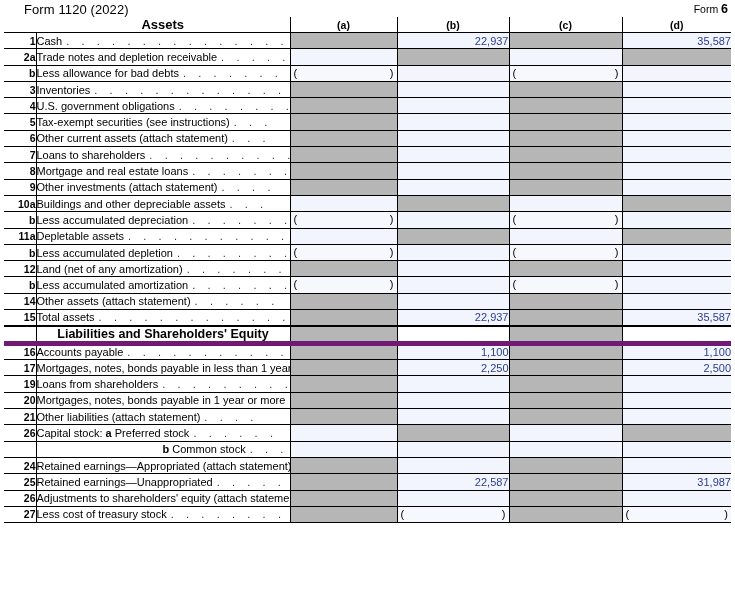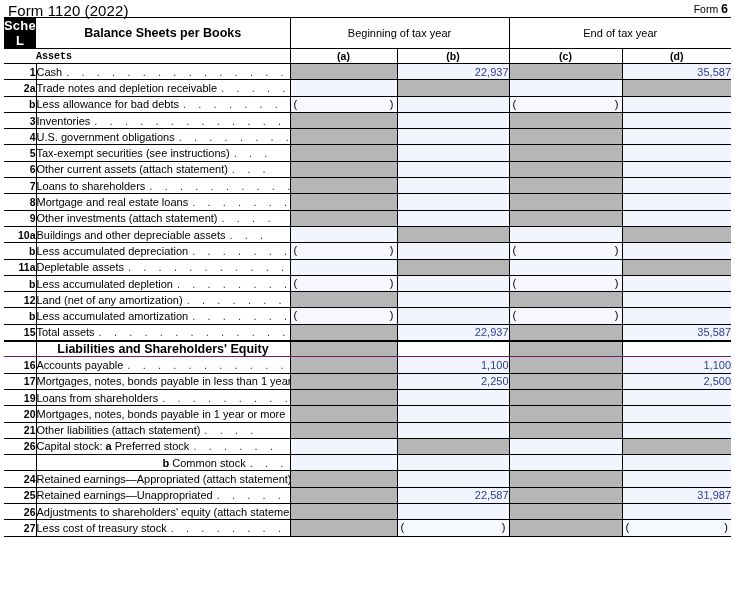--- a/index.html
+++ b/index.html
@@ -13,22 +13,22 @@
   }
   #page{position:relative;width:735px;height:596px;overflow:hidden;}
 
   
   .topbar{
     position:relative;height:17px;
     padding:0 6px 0 8px;
     box-sizing:border-box;
   }
   .topbar .form-id{
-    position:absolute;left:8px;top:2px;
-    font-size:15px;letter-spacing:0.1px;text-decoration:underline;
+    position:absolute;left:24px;top:2px;
+    font-size:13px;letter-spacing:0.1px;
   }
   .topbar .page-no{
     position:absolute;right:7px;top:2px;
     font-size:10.5px;
   }
   .topbar .page-no b{font-size:12.5px;font-weight:bold;}
 
   
   table.sched{
     border-collapse:collapse;
@@ -62,21 +62,21 @@
     text-align:center;letter-spacing:0.2px;
     height:15px;line-height:15px;
   }
   .sched-title{
     font-weight:bold;font-size:12.5px;text-align:center;
   }
   .yr-head{
     text-align:center;font-size:11px;
   }
   tr.hdr2 td{height:15px;border-bottom:1.4px solid #000;}
-  .assets-head{font-weight:bold;font-size:10px;font-family:Liberation Mono, monospace;}
+  .assets-head{font-weight:bold;font-size:13px;text-align:center;}
   .col-letter{text-align:center;font-weight:bold;font-size:10.5px;}
 
   
   tr.drow td{border-bottom:1px solid #000;}
   td.num{
     text-align:right;font-weight:bold;font-size:10.5px;
     padding-right:4px;border-right:none;
     letter-spacing:0px;
   }
   td.desc{
@@ -99,21 +99,21 @@
     padding-right:5px;
     position:relative;
   }
   td.money.shaded{background:#b6b6b6;}
   td.money.white{background:#ffffff;}
   td.money .paren-l{position:absolute;left:3px;top:1px;color:#000;font-size:11px;}
   td.money .paren-r{position:absolute;right:3px;top:1px;color:#000;font-size:11px;}
   td.money.paren{background:#f6f8fe;}
 
   
-  tr.band td{border-bottom:1px solid #701a75;}
+  tr.band td{border-bottom:5px solid #701a75;}
   .band-title{font-weight:bold;font-size:12.5px;text-align:center;}
   tr.thick-bot td{border-bottom:2.2px solid #000;}
 
   td.nb{border-right:none;}
 </style>
 </head>
 <body>
 
 <div id="page">
 
@@ -126,26 +126,20 @@
     <colgroup>
       <col class="c-num">
         <col class="c-desc">
         <col class="c-a">
         <col class="c-b">
         <col class="c-c">
         <col class="c-d">
     </colgroup>
     <tbody id="tbody">
 
-      <tr class="hdr1">
-        <td colspan="1" class="sched-tab nb" style="border-right:none;">Schedule L</td>
-        <td class="sched-title" style="border-right:1.3px solid #000;">Balance Sheets per Books</td>
-        <td colspan="2" class="yr-head" style="border-right:1.3px solid #000;">Beginning of tax year</td>
-        <td colspan="2" class="yr-head" style="border-right:none;">End of tax year</td>
-      </tr>
 
       <tr class="hdr2">
         <td class="nb" style="border-right:none;"></td>
         <td class="assets-head" style="border-right:1.3px solid #000;">Assets</td>
         <td class="col-letter">(a)</td>
         <td class="col-letter" style="border-right:1.3px solid #000;">(b)</td>
         <td class="col-letter">(c)</td>
         <td class="col-letter" style="border-right:none;">(d)</td>
       </tr>
 
@@ -294,20 +288,28 @@
             <span class="paren-l">(</span>
             <span class="paren-r">)</span>
           </td>
           <td class="money " style="border-right: 1.3px solid rgb(0, 0, 0);"></td>
           <td class="money paren">
             <span class="paren-l">(</span>
             <span class="paren-r">)</span>
           </td>
           <td class="money " style="border-right: none;"></td>
         </tr>
+        <tr class="drow">
+          <td class="num">14</td>
+          <td class="desc"><span>Other assets (attach statement)</span><span class="lead">. . . . . .</span></td>
+          <td class="money shaded"></td>
+          <td class="money " style="border-right: 1.3px solid rgb(0, 0, 0);"></td>
+          <td class="money shaded"></td>
+          <td class="money " style="border-right: none;"></td>
+        </tr>
         <tr class="drow thick-bot">
           <td class="num">15</td>
           <td class="desc"><span>Total assets</span><span class="lead">. . . . . . . . . . . . . .</span></td>
           <td class="money shaded"></td>
           <td class="money " style="border-right: 1.3px solid rgb(0, 0, 0);"><span>22,937</span></td>
           <td class="money shaded"></td>
           <td class="money " style="border-right: none;"><span>35,587</span></td>
         </tr>
         <tr class="band">
           <td class="num"></td>

